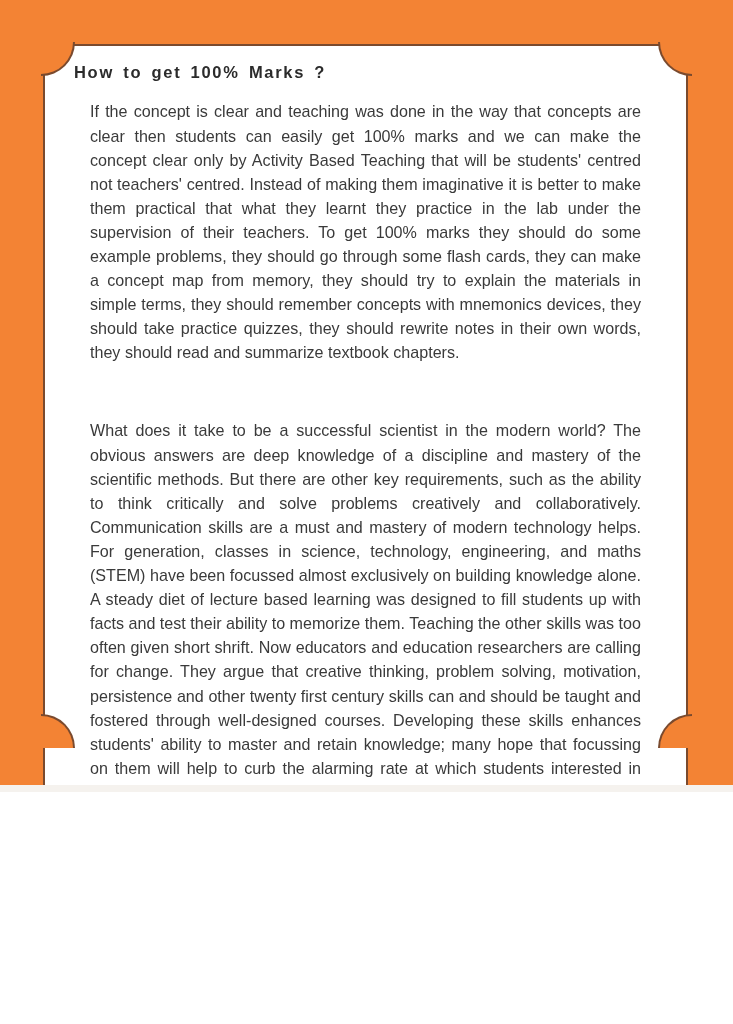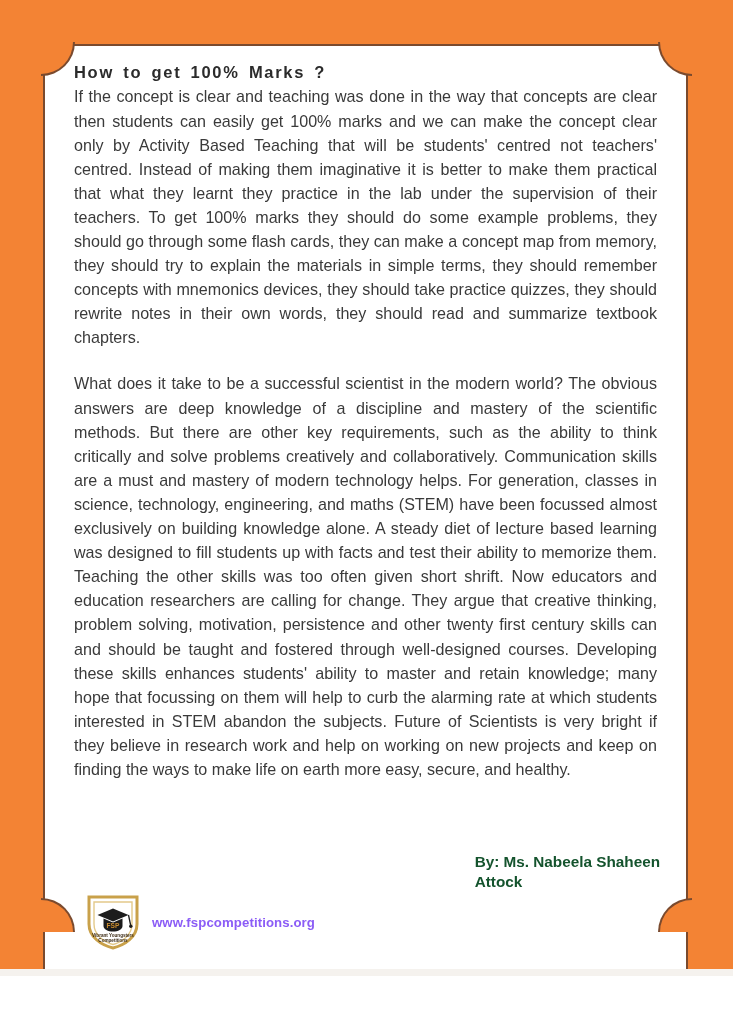--- a/index.html
+++ b/index.html
@@ -11,21 +11,21 @@
     width: 733px;
     height: 1024px;
     overflow: hidden;
     font-family: "Liberation Sans", sans-serif;
   }
 
   
   #page {
     position: relative;
     width: 733px;
-    height: 976px;
+    height: 792px;
     background: #F38334;
     overflow: hidden;
   }
 
   
   #sheet {
     position: absolute;
     left: 43px;
     top: 44px;
     width: 645px;
@@ -71,21 +71,21 @@
     margin: 0 0 1px 0;
     font-size: 16.5px;
     font-weight: bold;
     letter-spacing: 1.7px;
     word-spacing: 3px;
     color: #2B2B2B;
     line-height: 1.3;
   }
 
   p.body-text {
-    margin: 0;
+    margin: 16px;
     font-size: 16.1px;
     line-height: 24.1px;
     color: #3A3A3A;
     text-align: justify;
     text-justify: inter-word;
   }
 
   .block-gap { height: 22px; }
 
   

